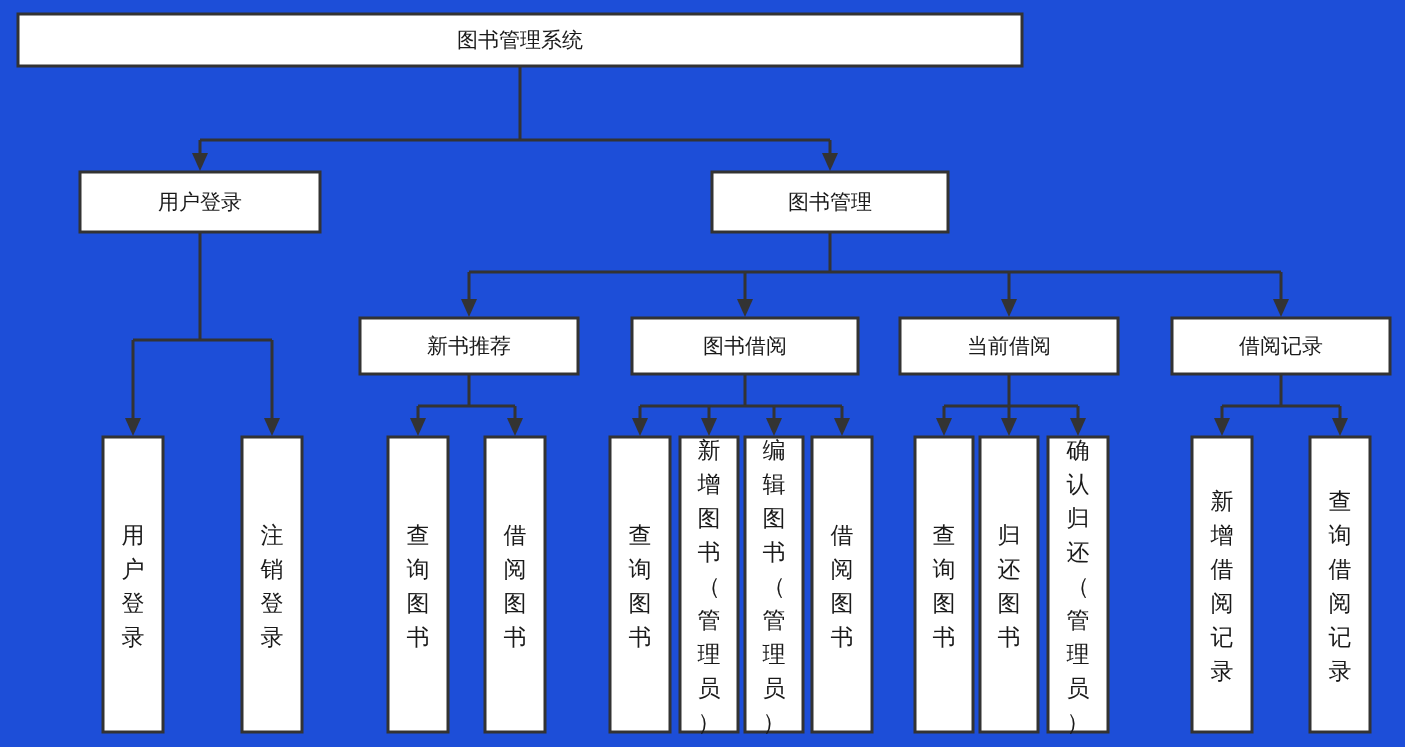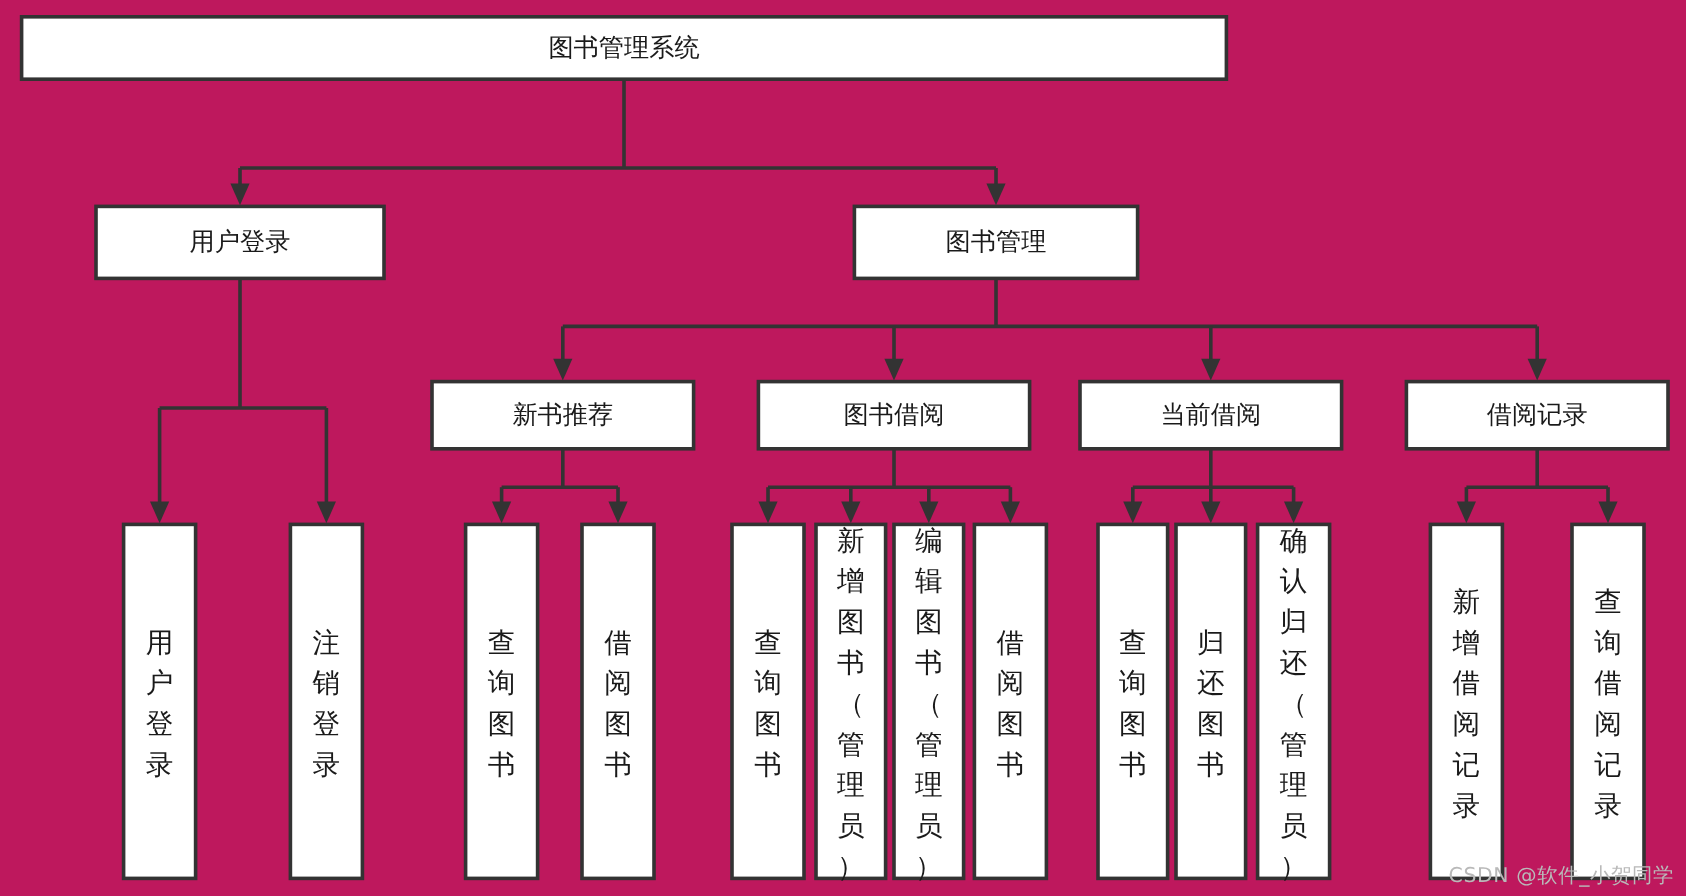--- a/index.html
+++ b/index.html
@@ -11,21 +11,21 @@
   body {
     width: 1405px;
     height: 747px;
     overflow: hidden;
     font-family: "DejaVu Sans", "Liberation Sans", sans-serif;
   }
   #diagram-root {
     position: relative;
     width: 1405px;
     height: 747px;
-    background: #be185d;
+    background: #1d4ed8;
   }
   svg#diagram-svg {
     position: absolute;
     top: 0;
     left: 0;
     width: 1405px;
     height: 747px;
     display: block;
   }
   .node-box {
@@ -217,14 +217,13 @@
         <g>
           <rect x="1192" y="437" width="60" height="295" class="node-box"></rect>
           <text x="1222" y="509.02" class="node-label-v"><tspan x="1222" dy="0">新</tspan><tspan x="1222" dy="34">增</tspan><tspan x="1222" dy="34">借</tspan><tspan x="1222" dy="34">阅</tspan><tspan x="1222" dy="34">记</tspan><tspan x="1222" dy="34">录</tspan></text>
         </g>
         <g>
           <rect x="1310" y="437" width="60" height="295" class="node-box"></rect>
           <text x="1340" y="509.02" class="node-label-v"><tspan x="1340" dy="0">查</tspan><tspan x="1340" dy="34">询</tspan><tspan x="1340" dy="34">借</tspan><tspan x="1340" dy="34">阅</tspan><tspan x="1340" dy="34">记</tspan><tspan x="1340" dy="34">录</tspan></text>
         </g>
       </g>
   </svg>
-  <div class="watermark">CSDN @软件_小贺同学</div>
 </div>
 
 </body></html>

